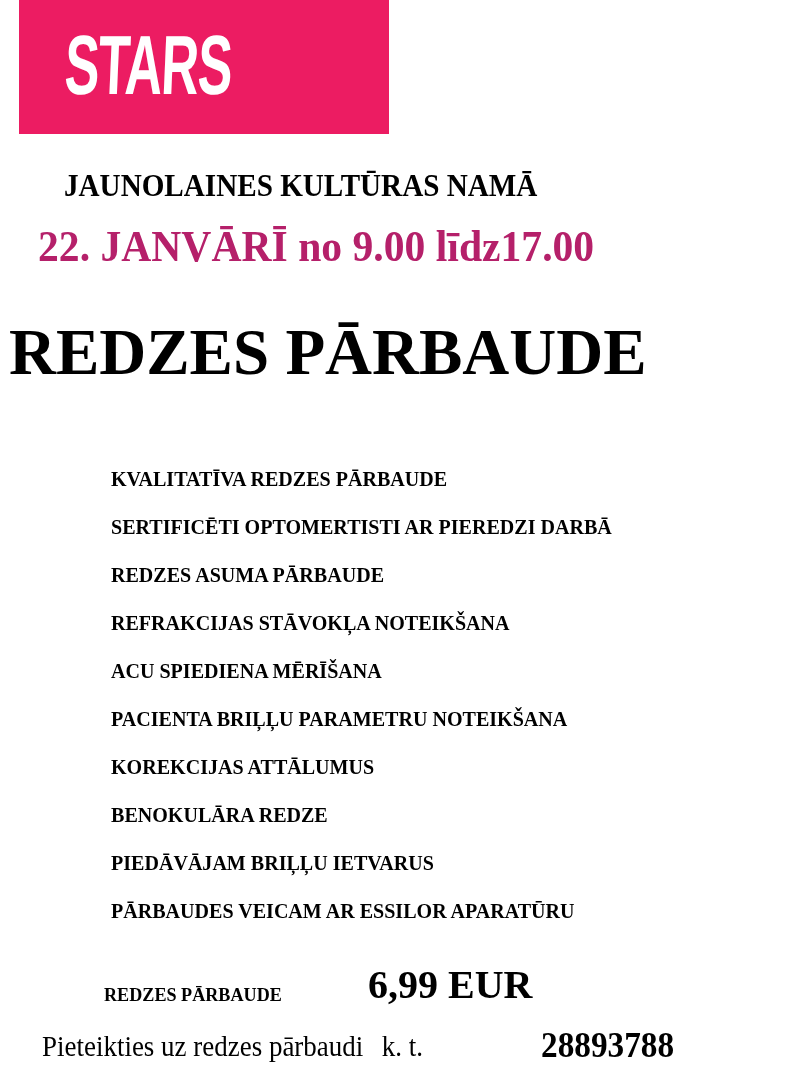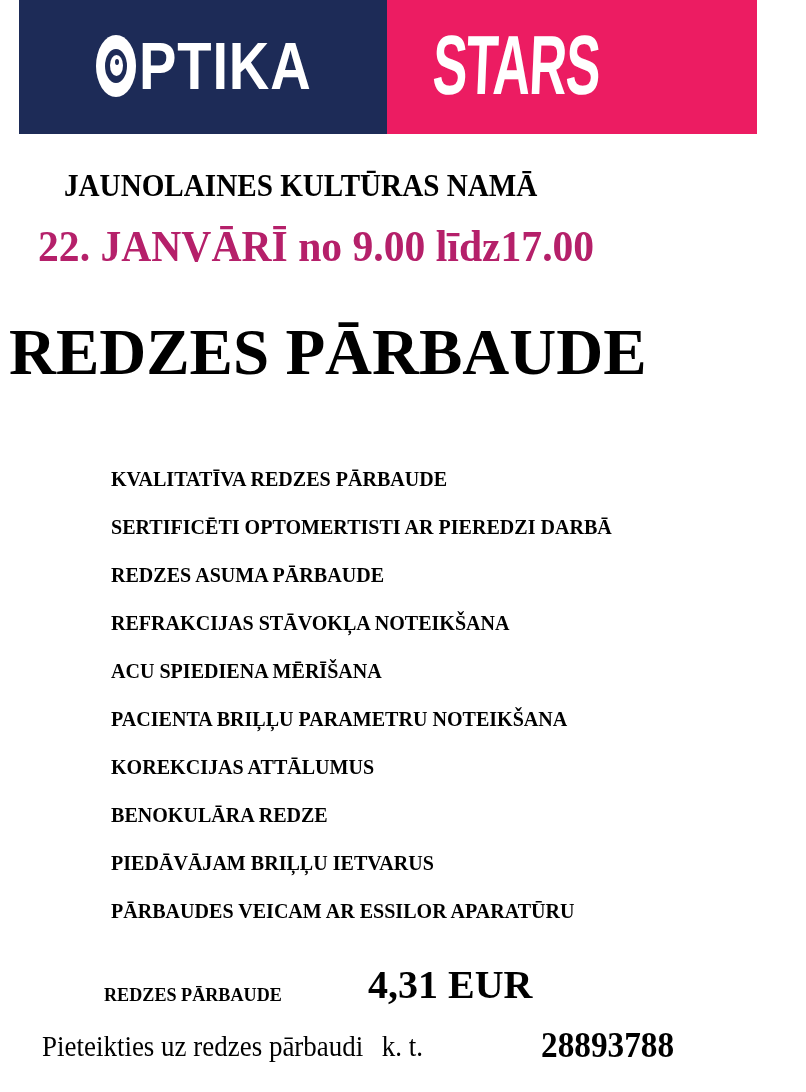--- a/index.html
+++ b/index.html
@@ -22,32 +22,20 @@
   .price-label { position: absolute; left: 104px; top: 982px; font-weight: bold; font-size: 19.5px; line-height: 26px; white-space: nowrap; transform: scaleX(0.93); transform-origin: left center; }
   .price-value { position: absolute; left: 368px; top: 960px; font-weight: bold; font-size: 40px; line-height: 50px; white-space: nowrap; }
   .contact { position: absolute; left: 42px; top: 1026px; font-size: 29px; line-height: 40px; white-space: nowrap; transform: scaleX(0.93); transform-origin: left center; }
   .contact .kt { margin-left: 20px; }
   .phone { position: absolute; left: 541px; top: 1024px; font-weight: bold; font-size: 35px; line-height: 44px; white-space: nowrap; transform: scaleX(0.95); transform-origin: left center; }
 </style>
 </head>
 <body>
 
 <div class="banner">
-  <div class="banner-left">
-    <div class="optika-wrap">
-      <div class="eye">
-        <div class="iris">
-            <div class="pupil">
-              <div class="glint"></div>
-            </div>
-          </div>
-      </div>
-      <span class="optika-text">PTIKA</span>
-    </div>
-  </div>
   <div class="banner-right">
     <span class="stars-text">STARS</span>
   </div>
 </div>
 
 <div class="venue">JAUNOLAINES KULTŪRAS NAMĀ</div>
 <div class="date">22. JANVĀRĪ no 9.00 līdz17.00</div>
 
 <h1 class="title" style="margin:0;">REDZES PĀRBAUDE</h1>
 
@@ -58,18 +46,18 @@
   <li>REFRAKCIJAS STĀVOKĻA NOTEIKŠANA</li>
   <li>ACU SPIEDIENA MĒRĪŠANA</li>
   <li>PACIENTA BRIĻĻU PARAMETRU NOTEIKŠANA</li>
   <li>KOREKCIJAS ATTĀLUMUS</li>
   <li>BENOKULĀRA REDZE</li>
   <li>PIEDĀVĀJAM BRIĻĻU  IETVARUS</li>
   <li>PĀRBAUDES VEICAM AR ESSILOR APARATŪRU</li>
 </ul>
 
 <div class="price-label">REDZES PĀRBAUDE</div>
-<div class="price-value">4,31 EUR</div>
+<div class="price-value">6,99 EUR</div>
 
 <div class="contact">
   <span>Pieteikties uz redzes pārbaudi</span><span class="kt">k. t.</span>
 </div>
 <div class="phone">28893788</div>
 
 </body></html>

